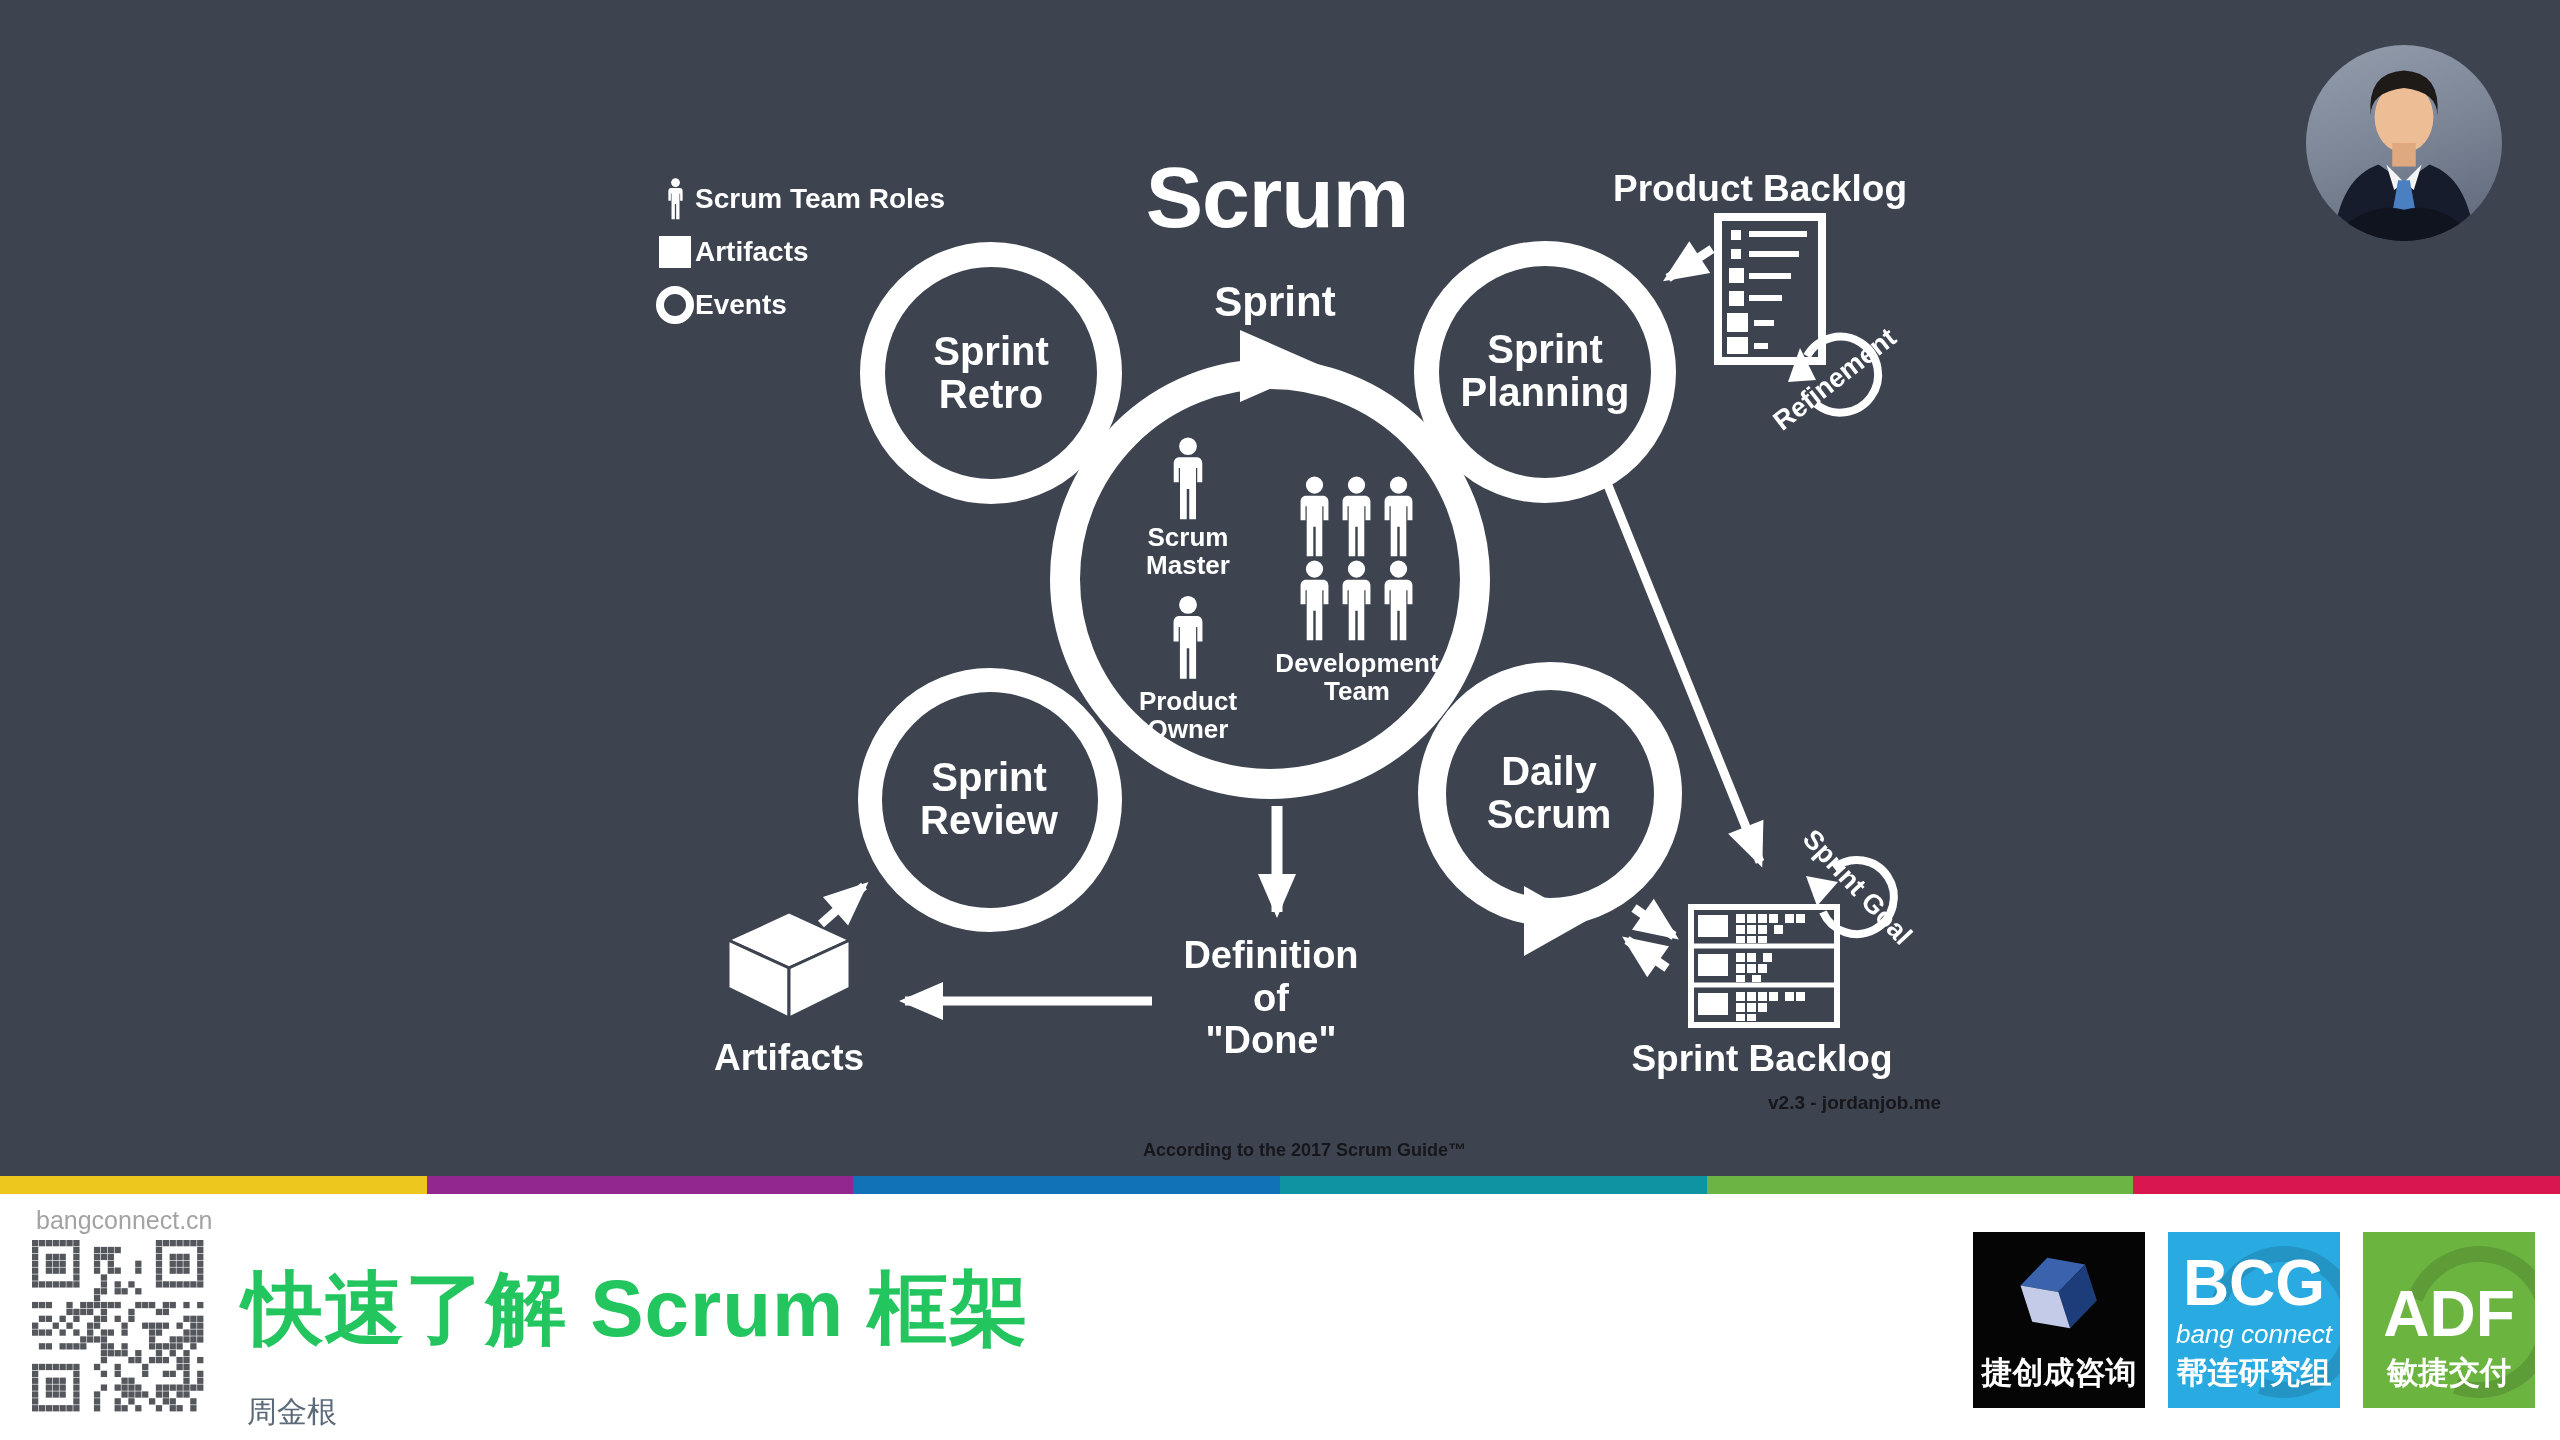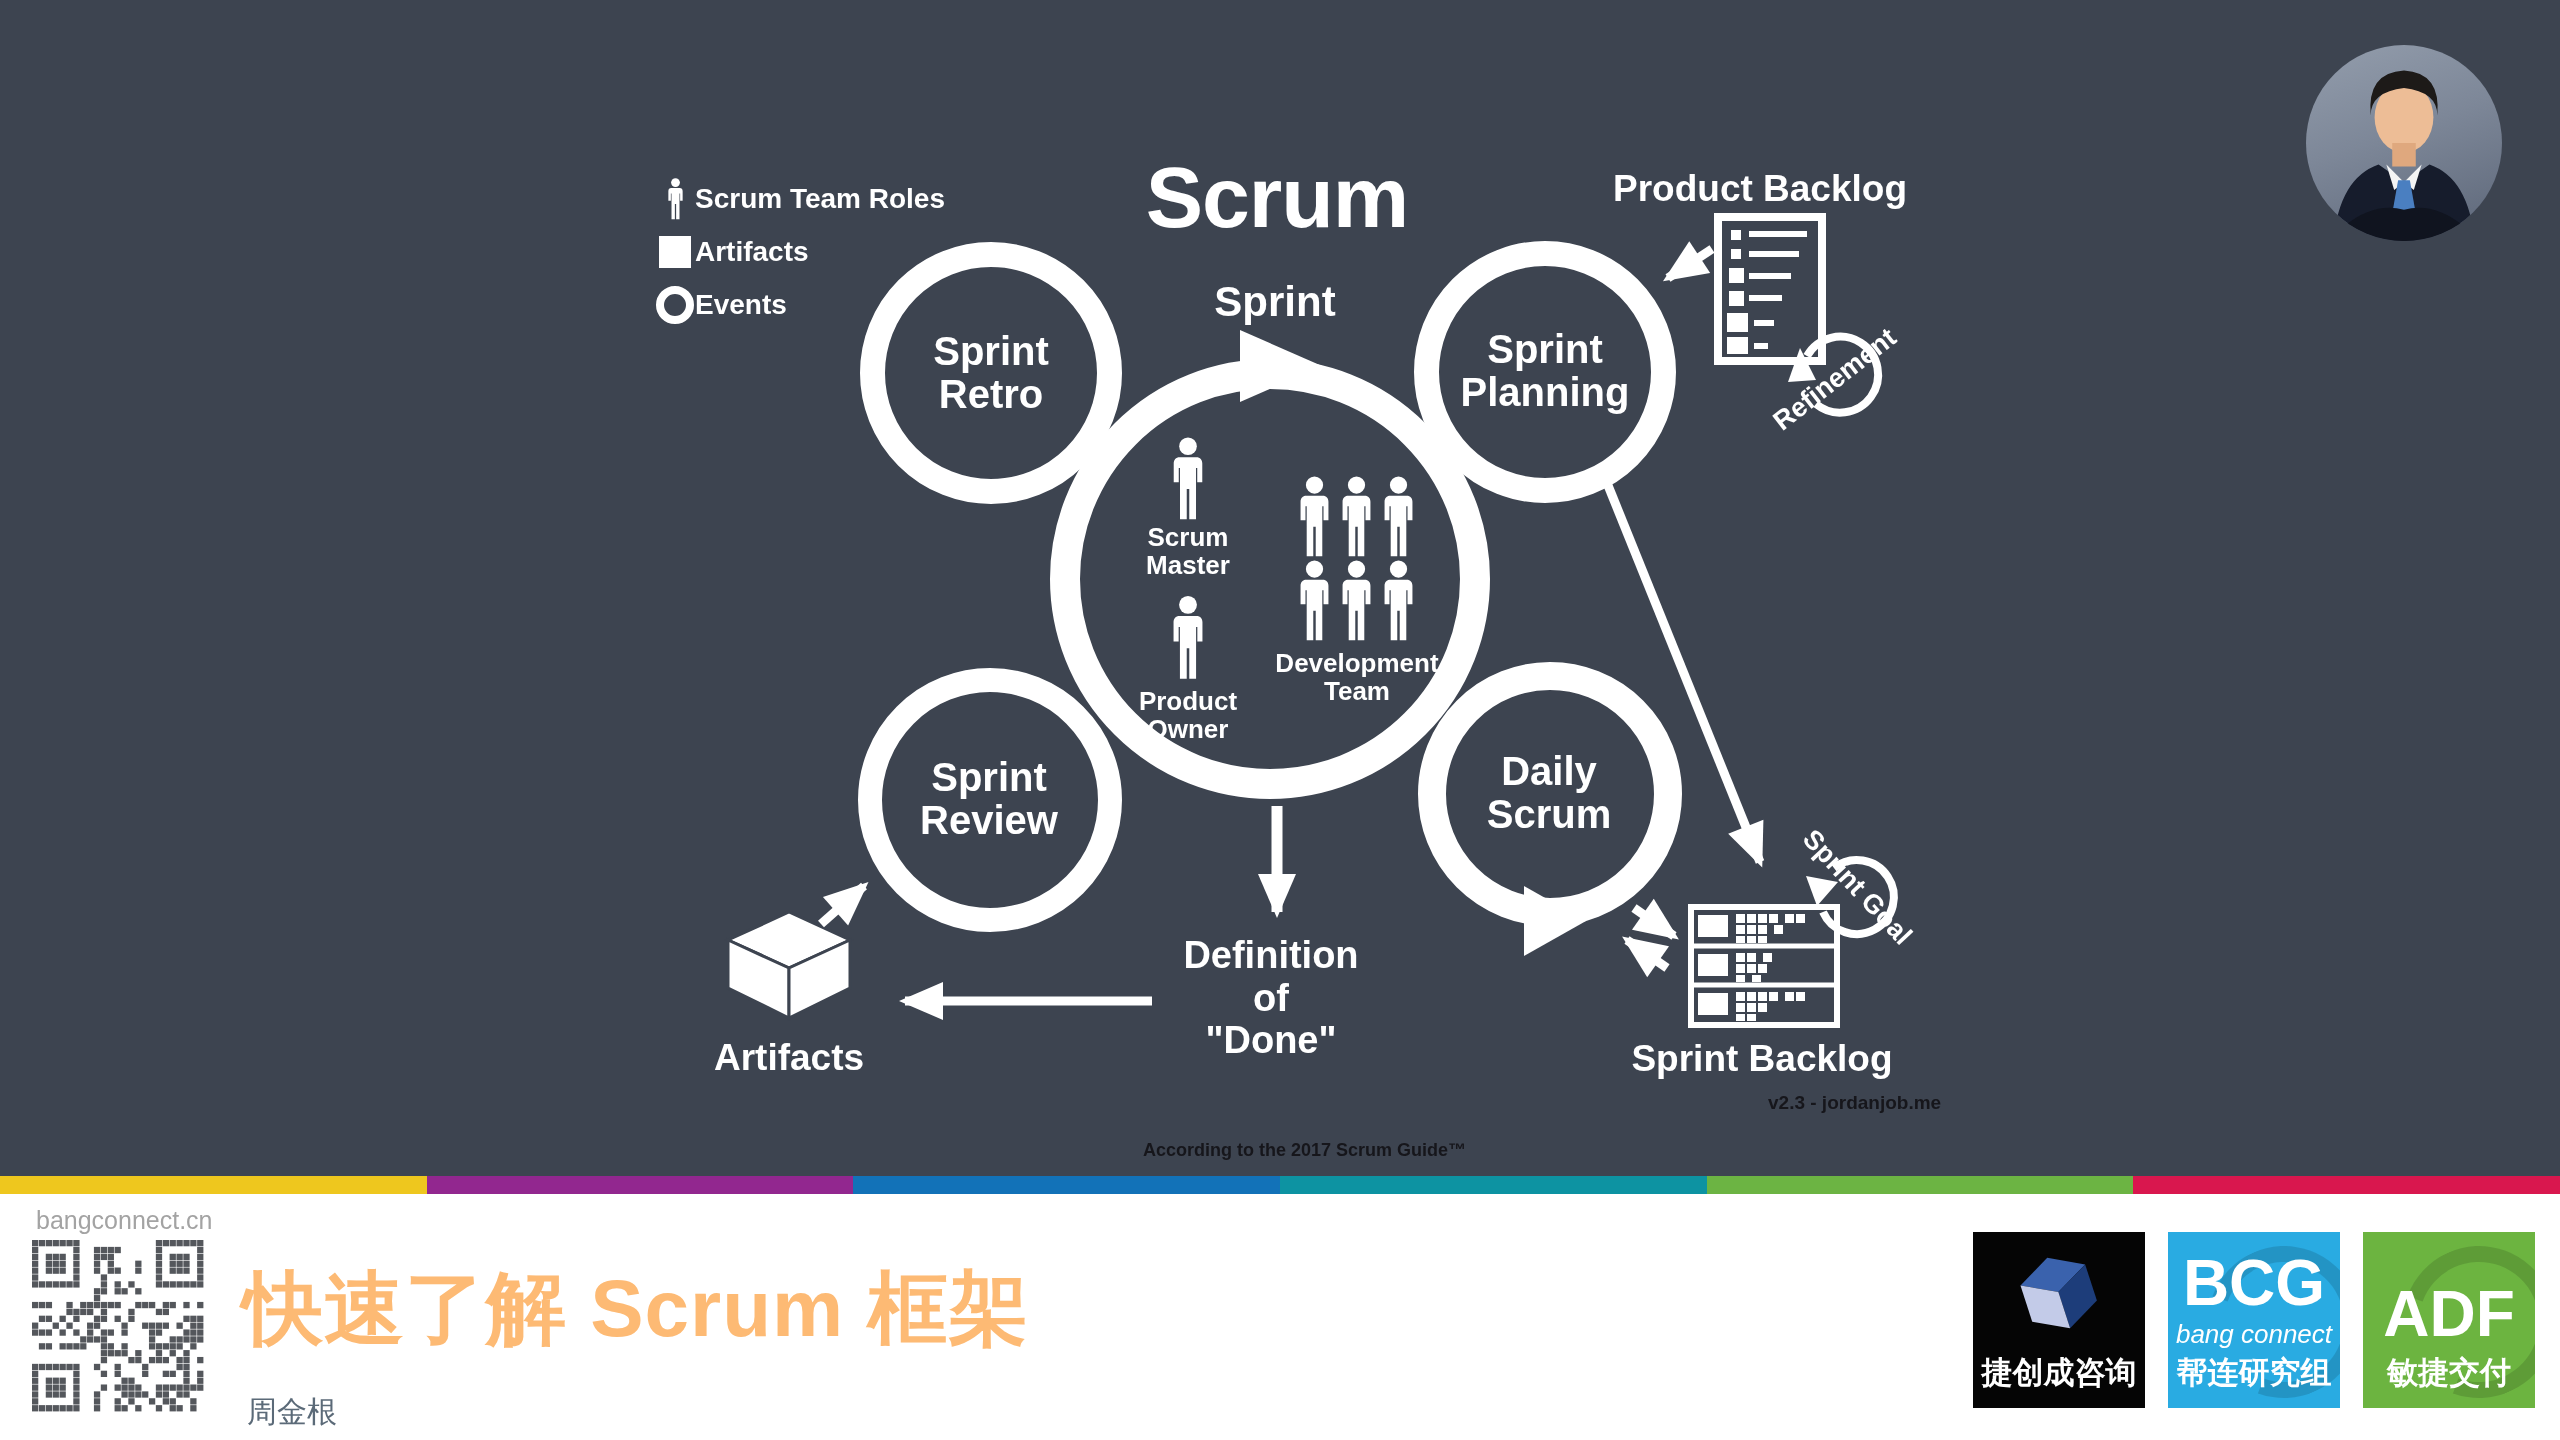--- a/index.html
+++ b/index.html
@@ -47,21 +47,21 @@
   
   .avatar{left:2306px;top:45px;width:196px;height:196px;border-radius:50%;overflow:hidden;
     background:linear-gradient(160deg,#939dac 0%,#7d8798 45%,#5c6678 100%);}
   
   .stripes{left:0;top:1176px;width:2560px;height:18px;display:flex;}
   .stripes>div{flex:1 1 0;}
   
   .footer{left:0;top:1194px;width:2560px;height:246px;background:#ffffff;}
   .qr-label{left:36px;top:1206px;color:#a3a3a3;font-size:25px;}
   .qr{left:32px;top:1240px;width:172px;height:172px;}
-  .f-title{left:243px;top:1256px;color:#fdba74;font-size:80px;font-weight:bold;letter-spacing:1px;}
+  .f-title{left:243px;top:1256px;color:#22c55e;font-size:80px;font-weight:bold;letter-spacing:1px;}
   .f-author{left:247px;top:1392px;color:#5b6a78;font-size:30px;}
   .logo{position:absolute;top:1232px;width:172px;height:176px;overflow:hidden;
     display:flex;flex-direction:column;align-items:center;justify-content:flex-end;
     color:#fff;text-align:center;}
   .logo-1{left:1973px;}
   .logo-2{left:2168px;}
   .logo-3{left:2363px;}
   .logo .cn{font-size:31px;font-weight:bold;margin-bottom:14px;position:relative;z-index:2;}
   .logo .acr{font-size:64px;font-weight:bold;line-height:1;position:relative;z-index:2;}
   .logo .sub{font-size:26px;font-style:italic;margin:4px 0 2px;position:relative;z-index:2;}

